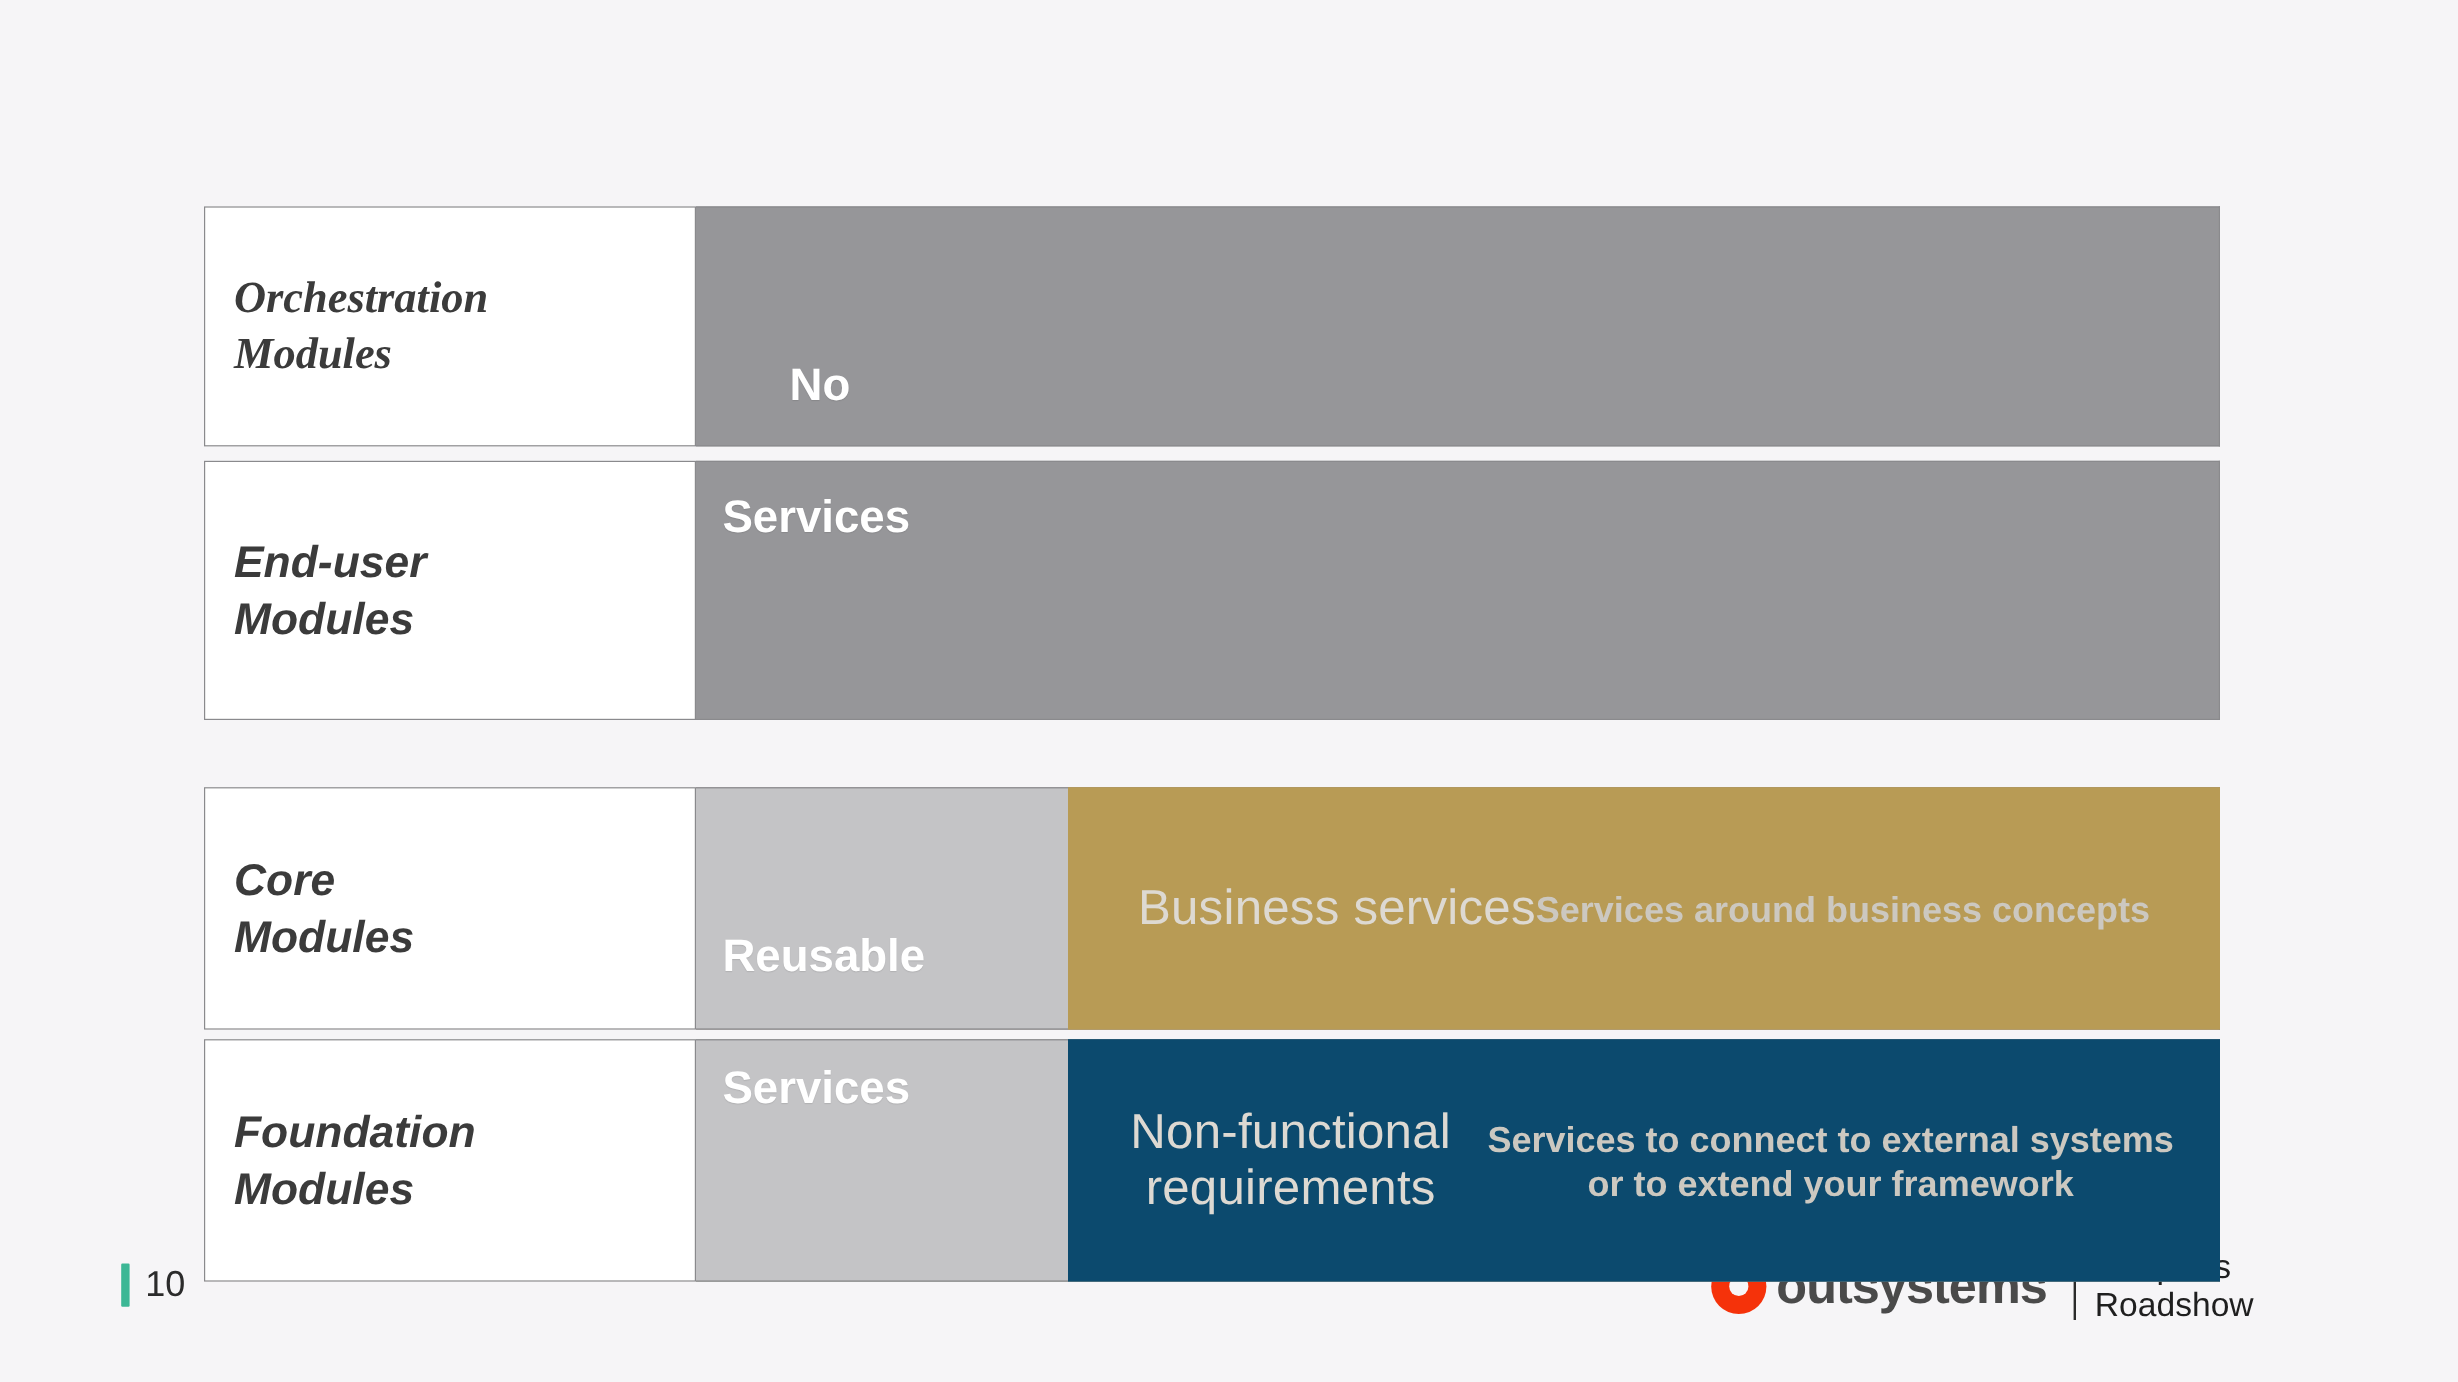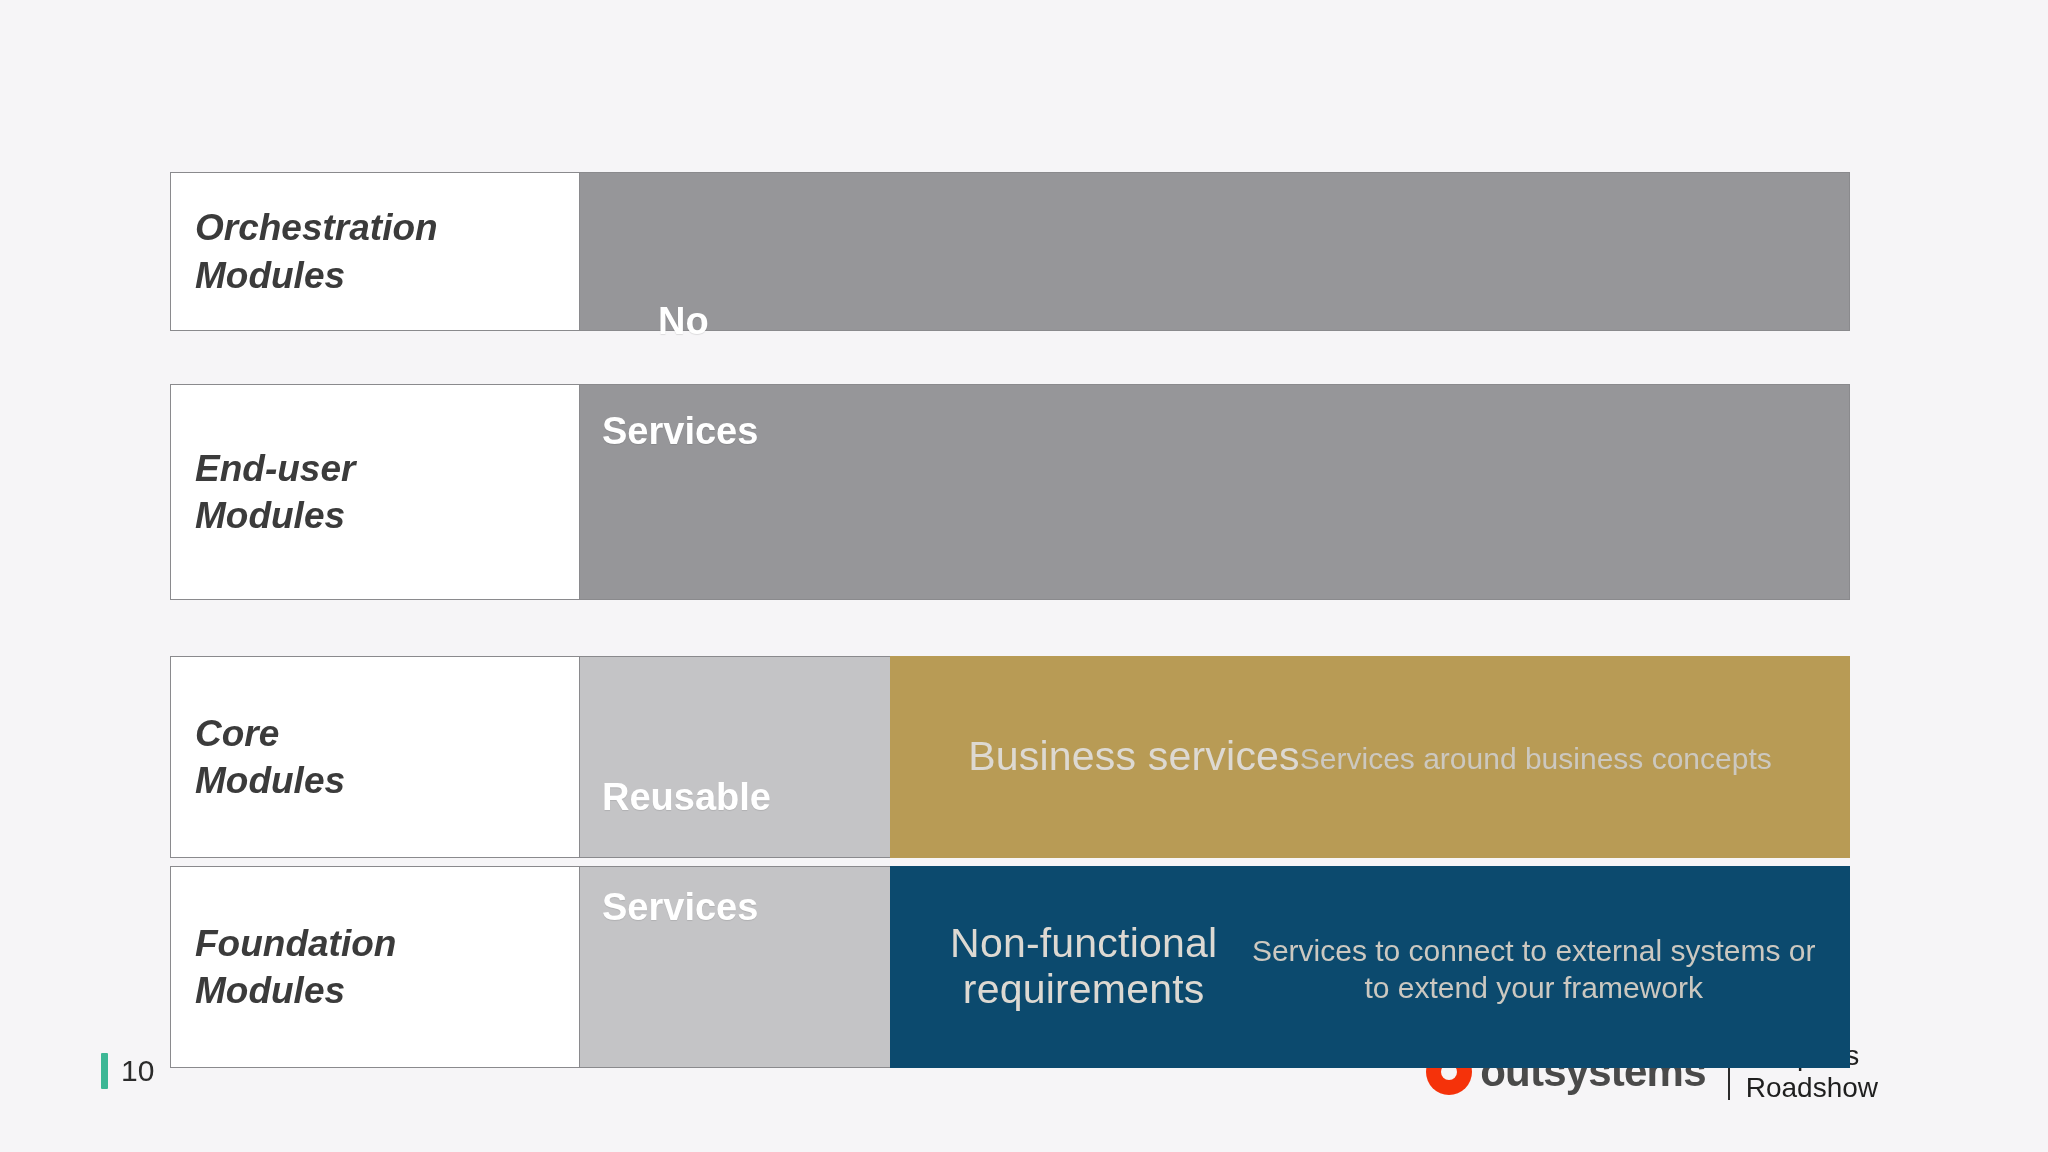--- a/index.html
+++ b/index.html
@@ -126,21 +126,21 @@
   .panel-heading {
     font-size: 41px;
     font-weight: 400;
     color: #ddd9d2;
     line-height: 1.12;
     letter-spacing: 0.2px;
   }
   .panel-sub {
     margin-top: 4px;
     font-size: 30px;
-    font-weight: 400;
+    font-weight: 700;
     color: #ccc8c0;
     line-height: 1.25;
     max-width: 830px;
   }
 
   
   .band-word {
     position: absolute;
     z-index: 6;
     color: #ffffff;
@@ -224,21 +224,21 @@
   }
 </style>
 </head>
 <body>
 
 <div class="slide">
 
 
   <div class="canvas-diagram">
 
-    <div class="layer-row" style="top:0px; height:159px;">
+    <div class="layer-row" style="top:0px; height:200px;font-family:Liberation Serif, serif;">
       <div class="layer-band band-gray"></div>
       <div class="layer-label-cell">
         <div class="layer-label">Orchestration
 Modules</div>
       </div>
     </div>
 
     <div class="layer-row" style="top:212px; height:216px;">
       <div class="layer-band band-gray"></div>
       <div class="layer-label-cell">

